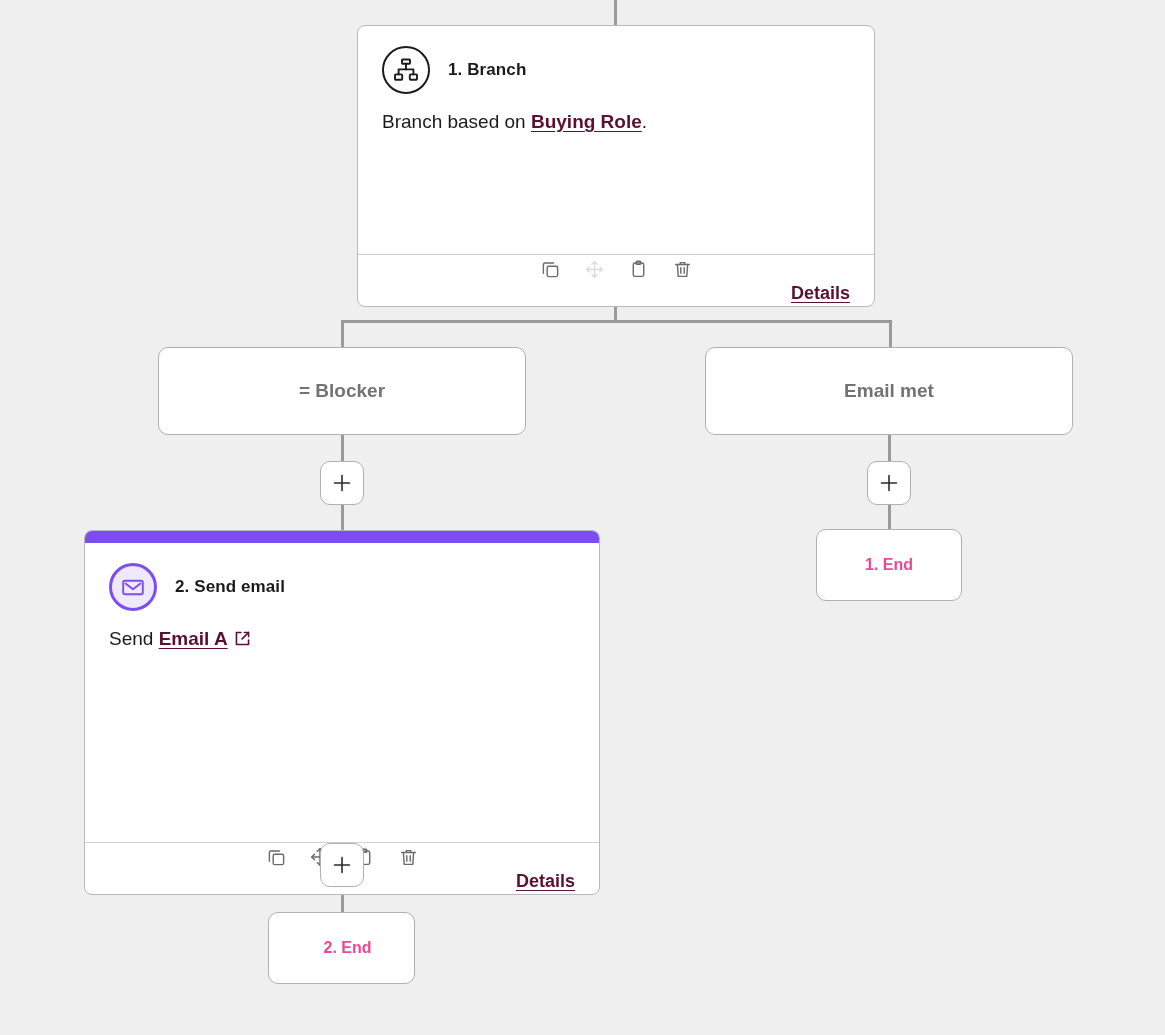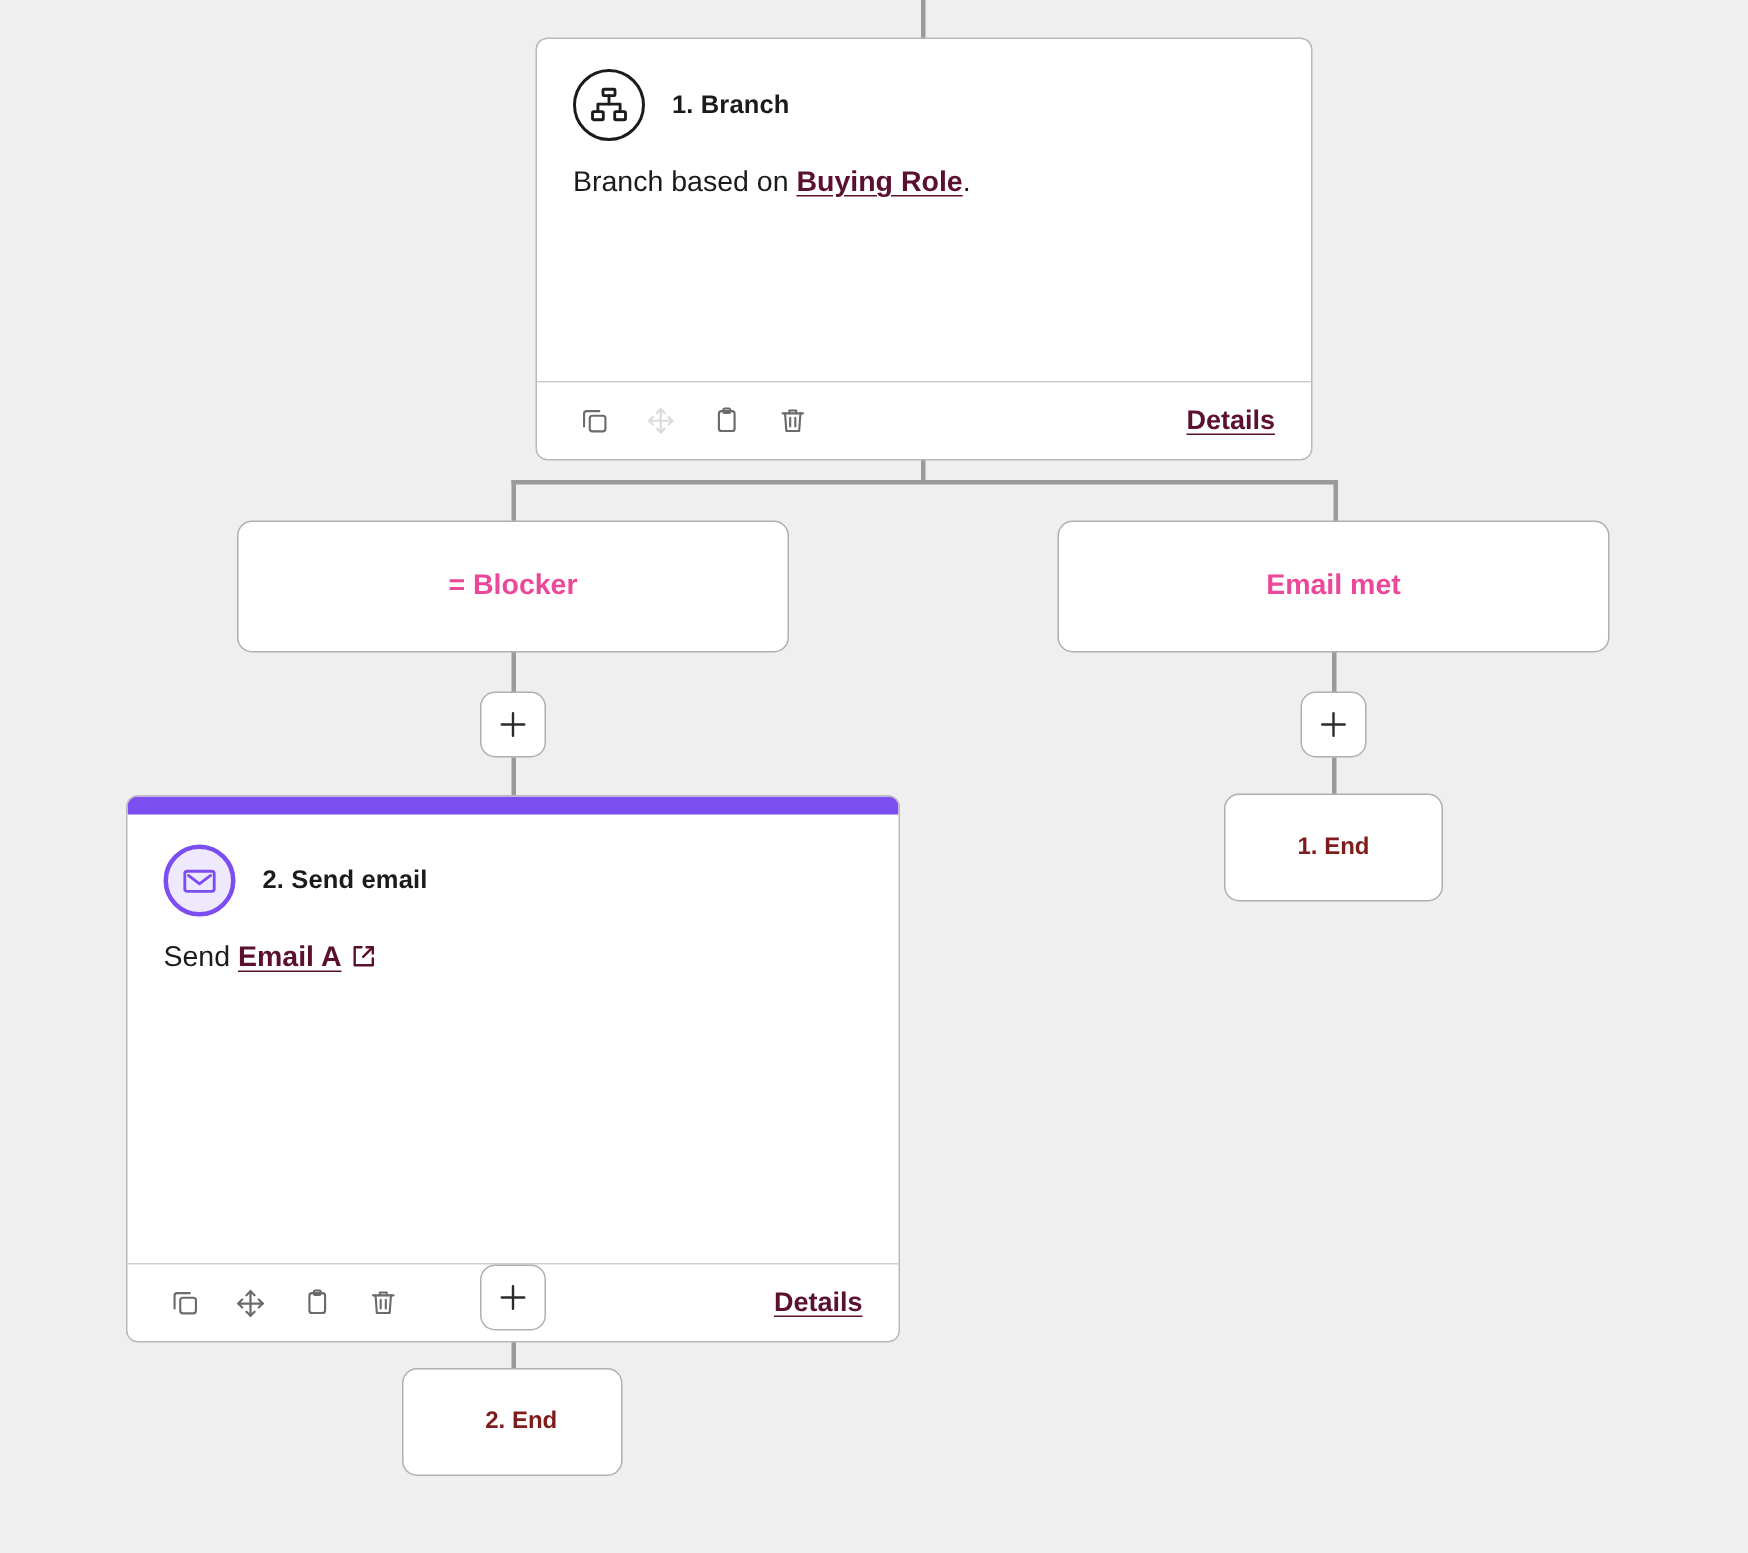--- a/index.html
+++ b/index.html
@@ -95,20 +95,21 @@
     position: absolute;
     left: 0;
     right: 0;
     bottom: 0;
     height: 52px;
     border-top: 1px solid #cfcfcf;
     display: flex;
     align-items: center;
     padding: 0 24px;
     box-sizing: border-box;
+    flex-direction: column;
   }
   .footer-actions {
     display: flex;
     align-items: center;
     gap: 16px;
   }
   .act {
     width: 28px;
     height: 28px;
     display: flex;
@@ -132,36 +133,36 @@
     position: absolute;
     background: #ffffff;
     border: 1px solid #b0b0b0;
     border-radius: 10px;
     box-sizing: border-box;
     display: flex;
     align-items: center;
     justify-content: center;
     font-size: 19px;
     font-weight: bold;
-    color: #ec4899;
+    color: #737373;
   }
 
   
   .end-node {
     position: absolute;
     background: #ffffff;
     border: 1px solid #b0b0b0;
     border-radius: 10px;
     box-sizing: border-box;
     display: flex;
     align-items: center;
     justify-content: center;
     font-size: 16px;
     font-weight: bold;
-    color: #7f1d1d;
+    color: #ec4899;
   }
 
   
   .add-btn {
     position: absolute;
     width: 44px;
     height: 44px;
     background: #ffffff;
     border: 1px solid #b0b0b0;
     border-radius: 10px;

